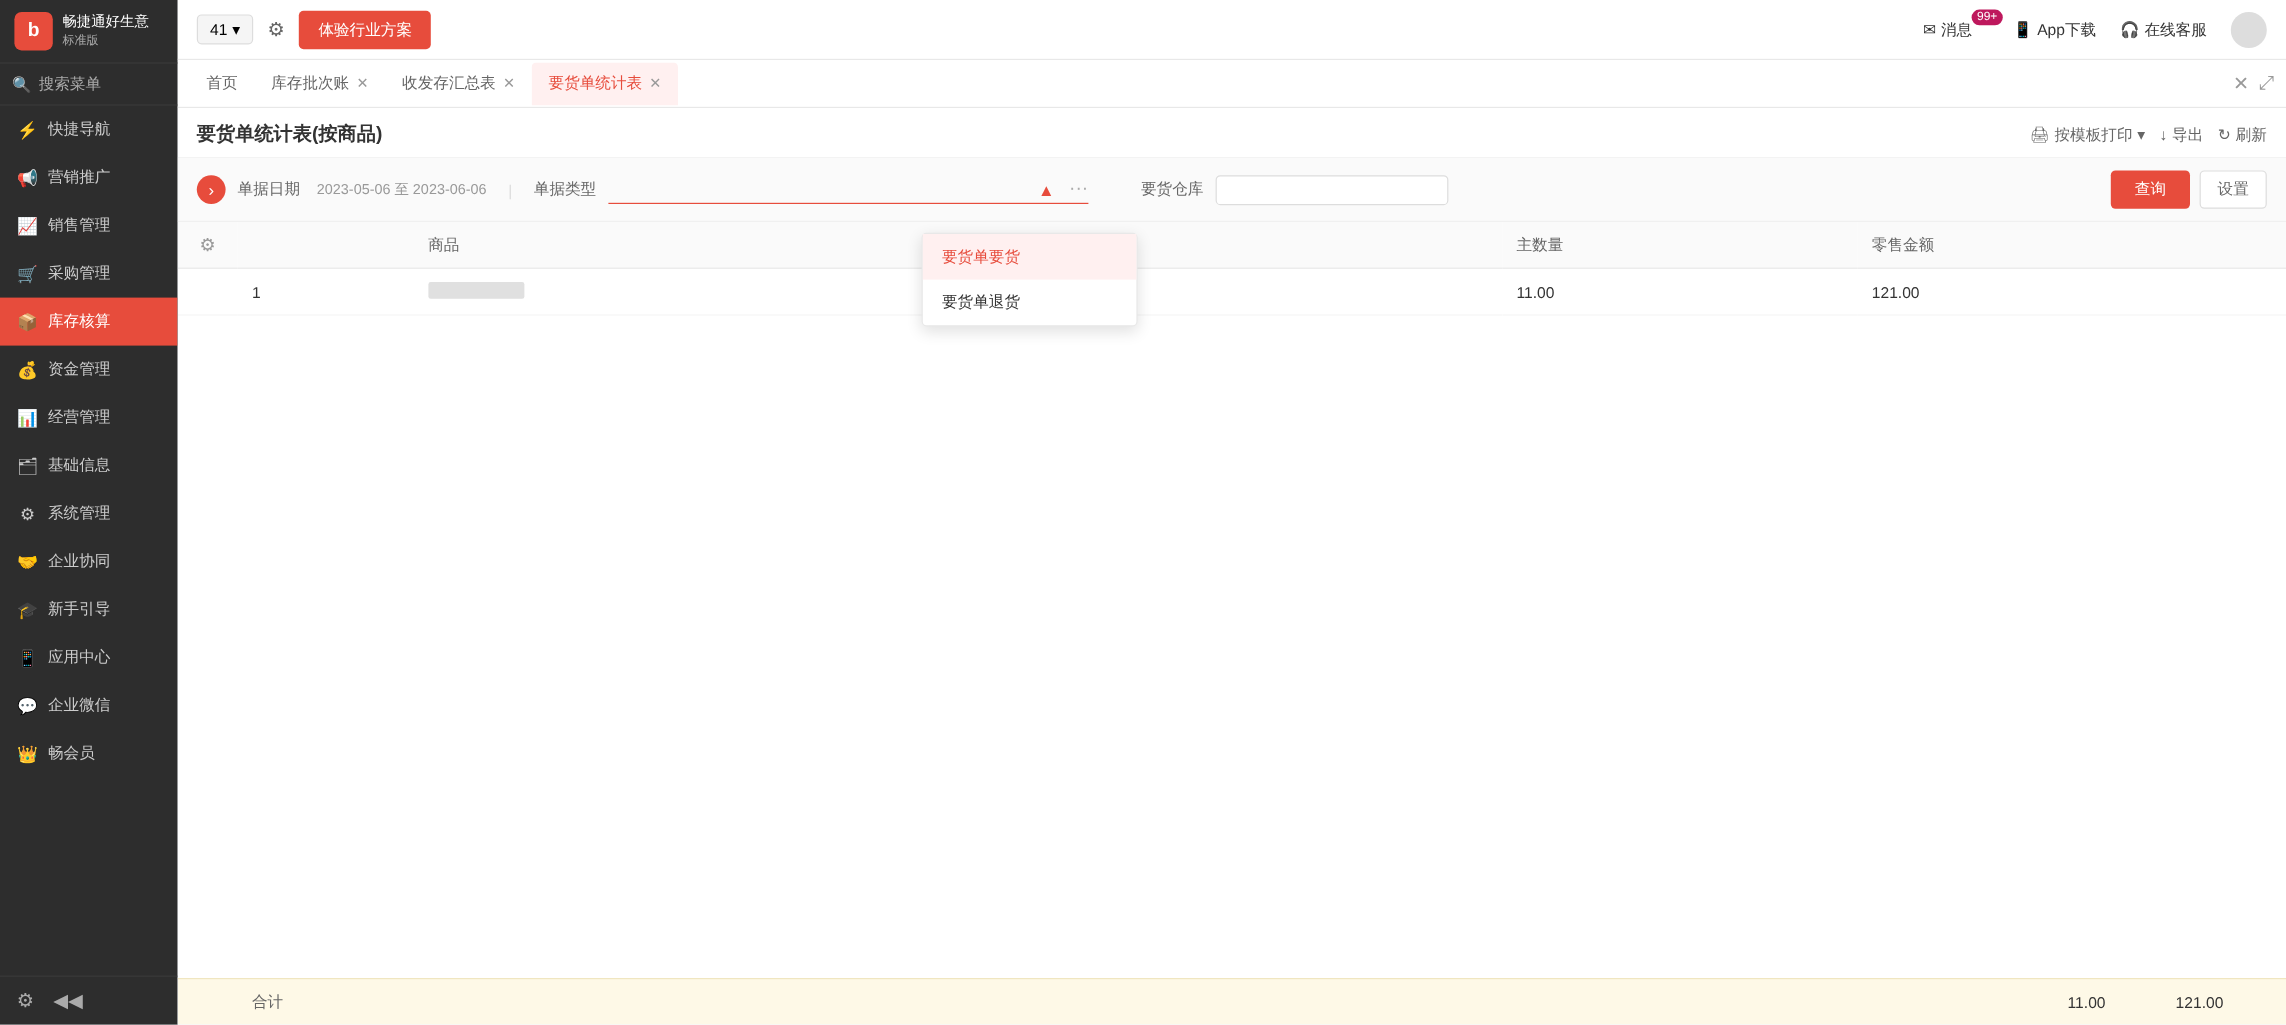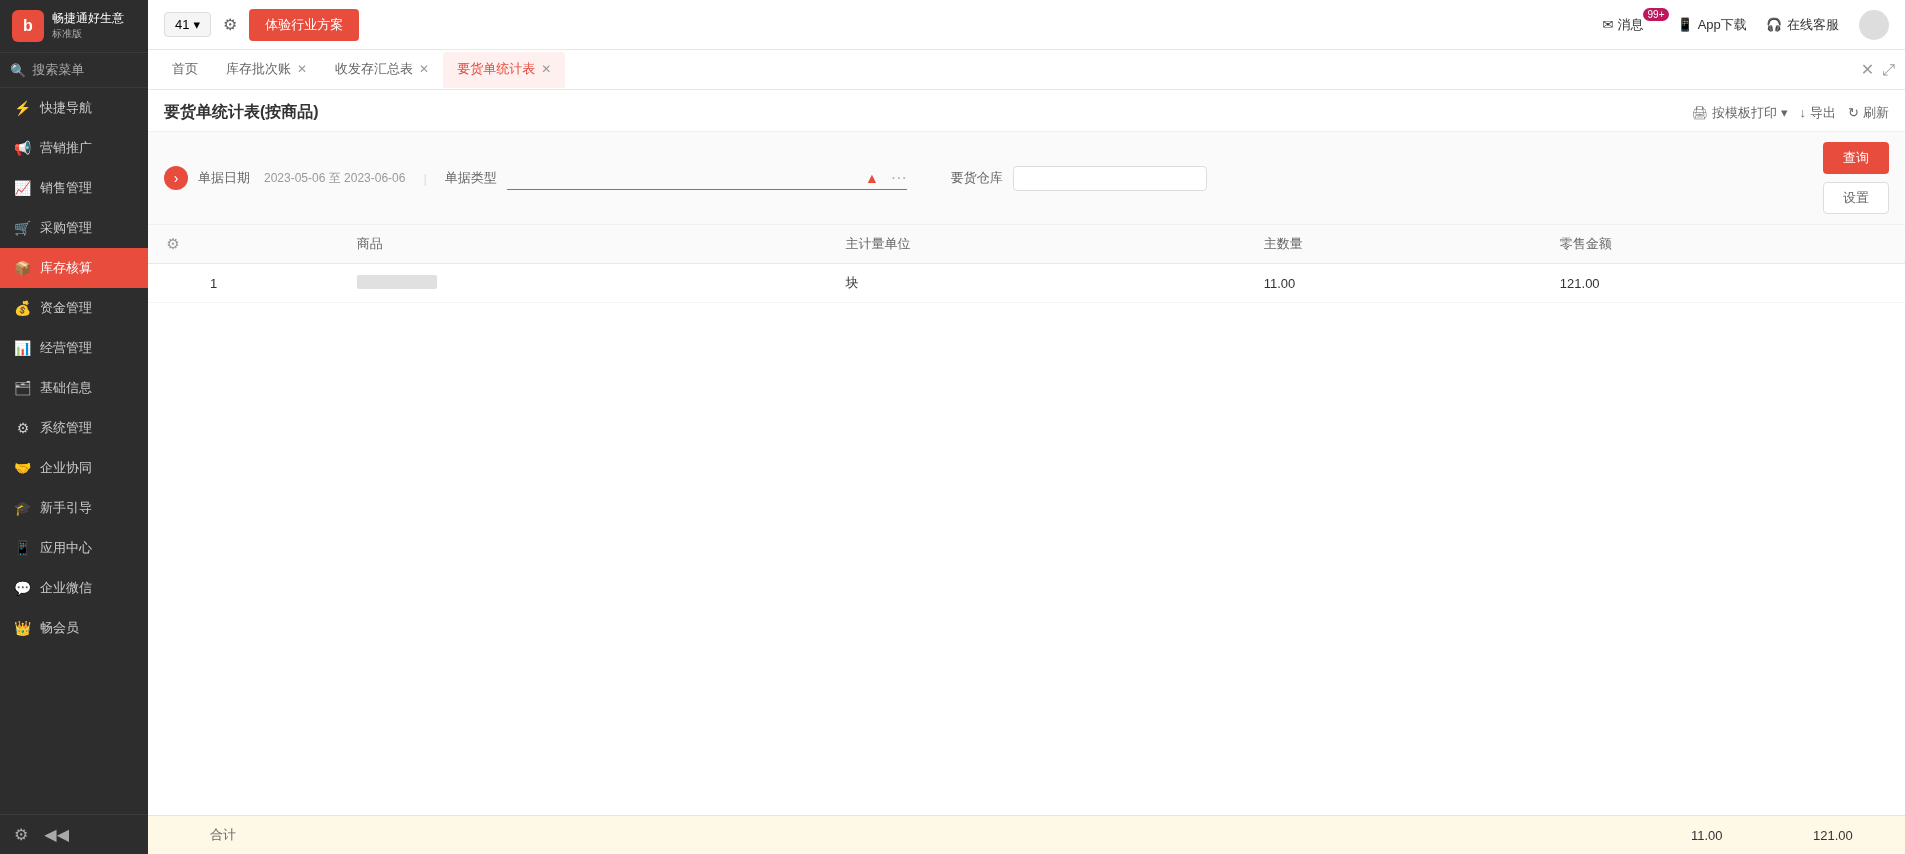--- a/index.html
+++ b/index.html
@@ -393,21 +393,21 @@
       height: 14px;
     }
 
     
     .table-summary {
       background: #fef9e7;
       border-top: 1px solid #f0e6c0;
       padding: 10px 12px;
       display: flex;
       align-items: center;
-      gap: 32px;
+      gap: 0;
       font-size: 13px;
       color: #333;
     }
     .summary-label { color: #666; margin-left: 50px; }
     .summary-value { color: #333; }
 
     .gear-icon-cell {
       display: flex;
       justify-content: center;
       align-items: center;
@@ -590,25 +590,29 @@
           <input class="filter-type-input" value="" style="">
           <span class="filter-type-arrow">▲</span>
           <span class="filter-type-dots">···</span>
         </div>
 
         <span style="margin:0 12px;"></span>
 
         <span class="filter-warehouse-label">要货仓库</span>
         <input class="filter-warehouse-input" value="" style="">
 
-        <div style="margin-left:auto;display:flex;gap:8px;flex-direction:column;">
+        <div style="margin-left:auto;display:flex;gap:8px;">
           <button class="btn-query">查询</button>
           <button class="btn-settings">设置</button>
         </div>
 
+        <div class="dropdown-overlay">
+          <div class="dropdown-item selected">要货单要货</div>
+          <div class="dropdown-item">要货单退货</div>
+        </div>
       </div>
 
       <div class="table-area">
         <table>
           <thead>
             <tr>
               <th>
                 <div class="gear-icon-cell">⚙</div>
               </th>
               <th></th>

